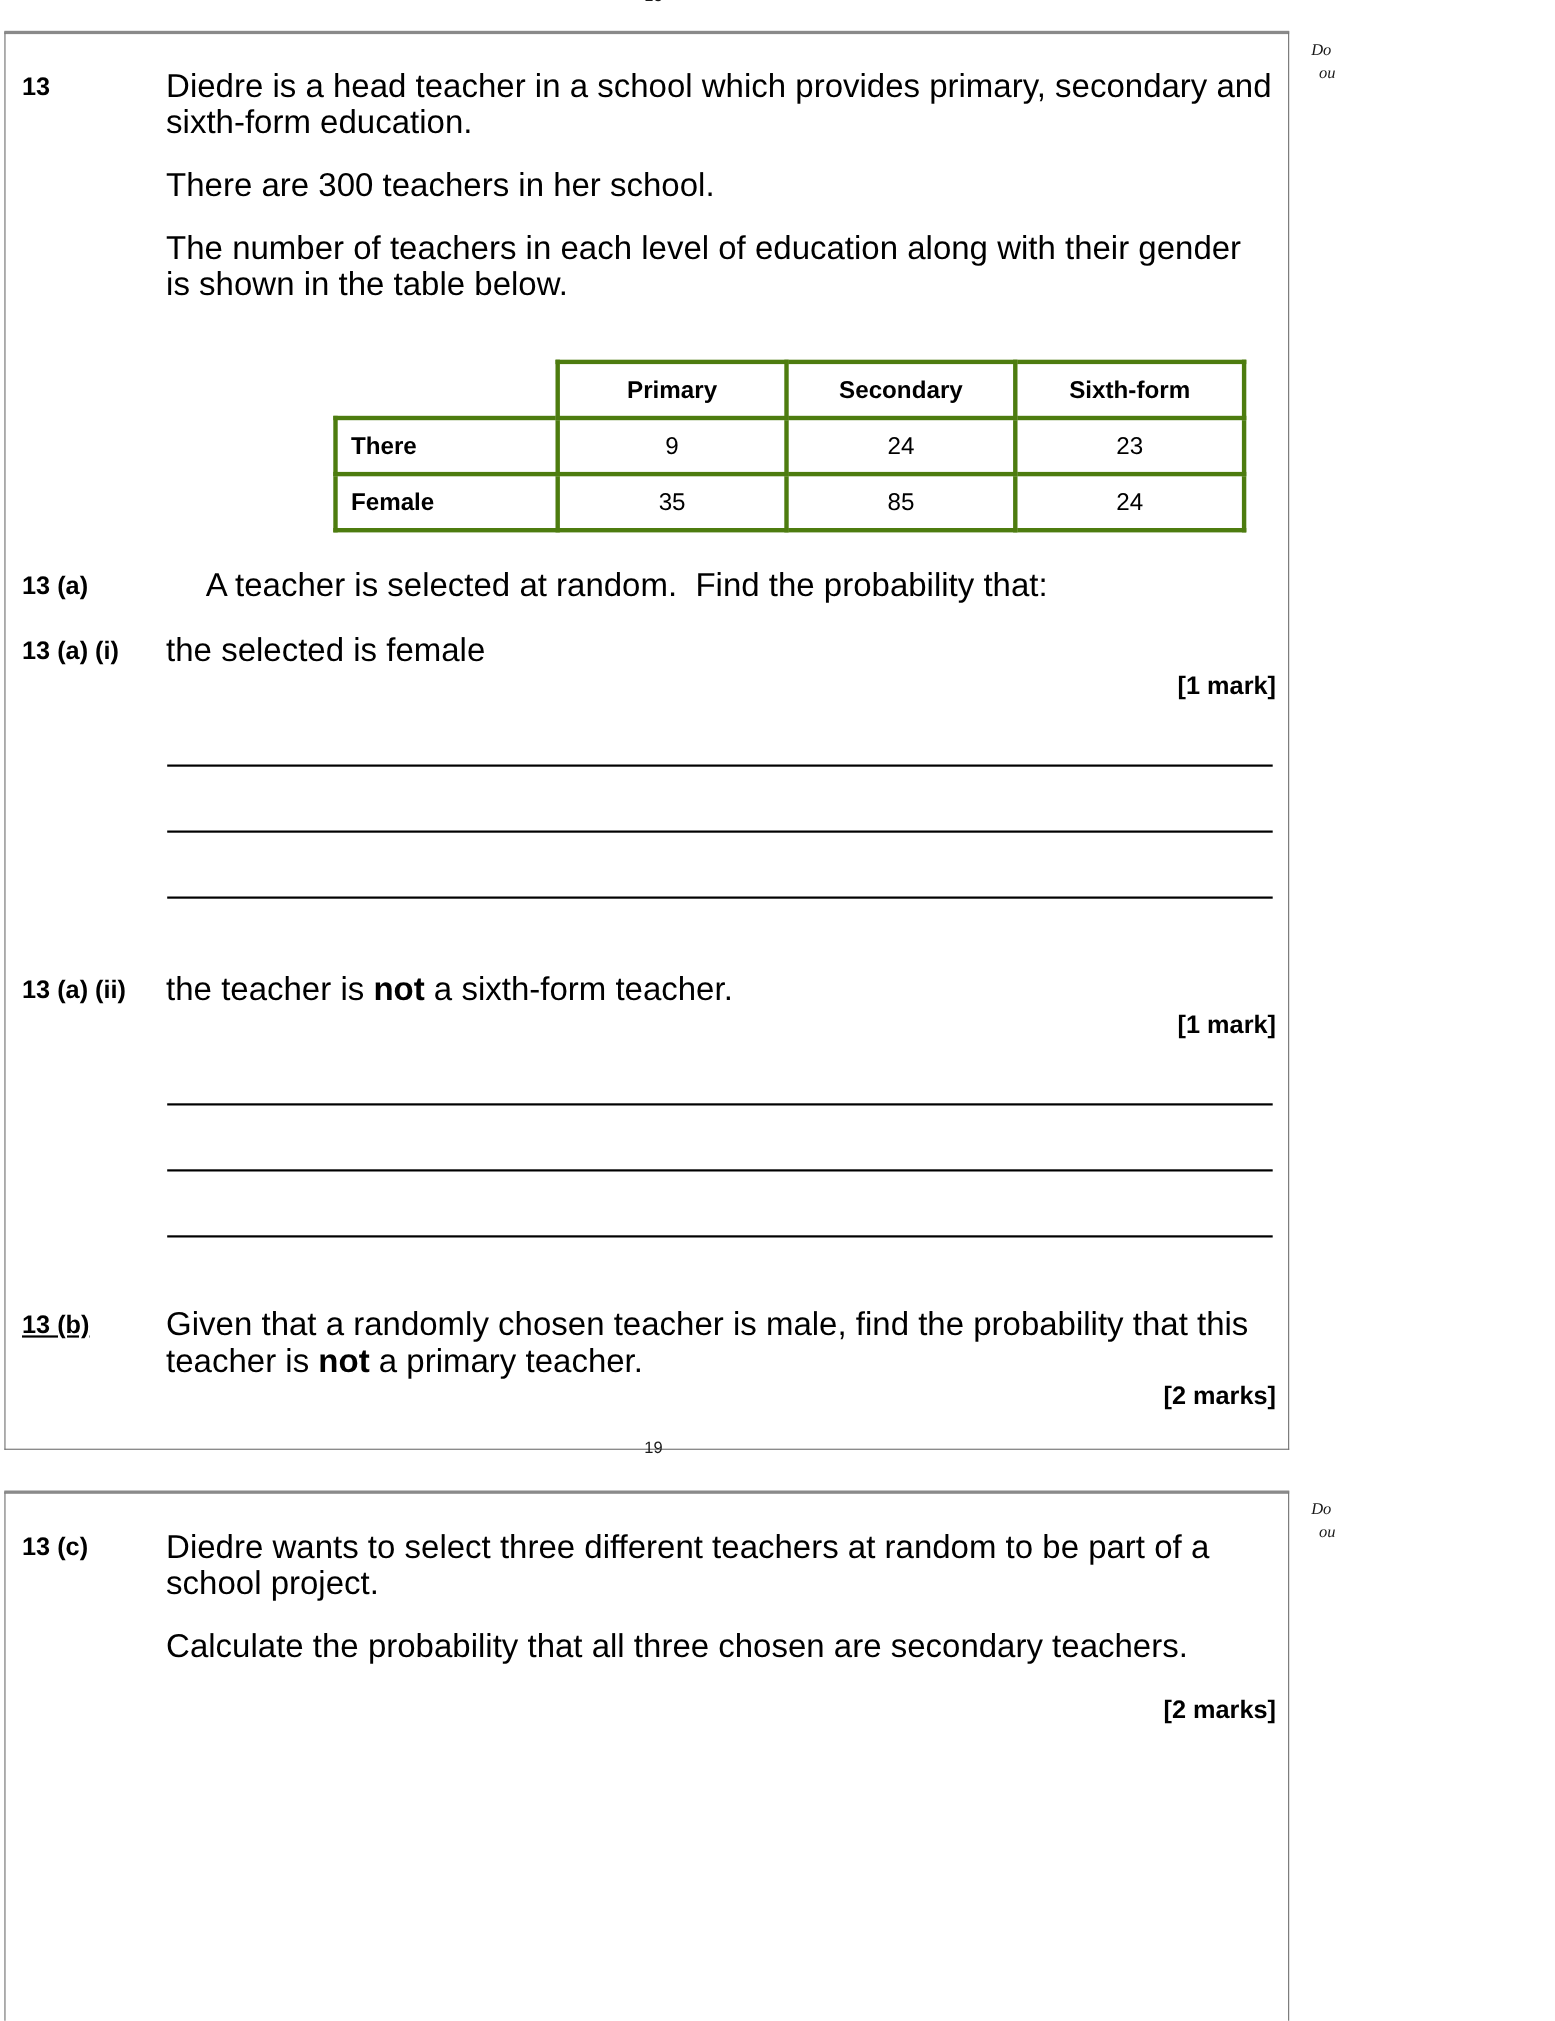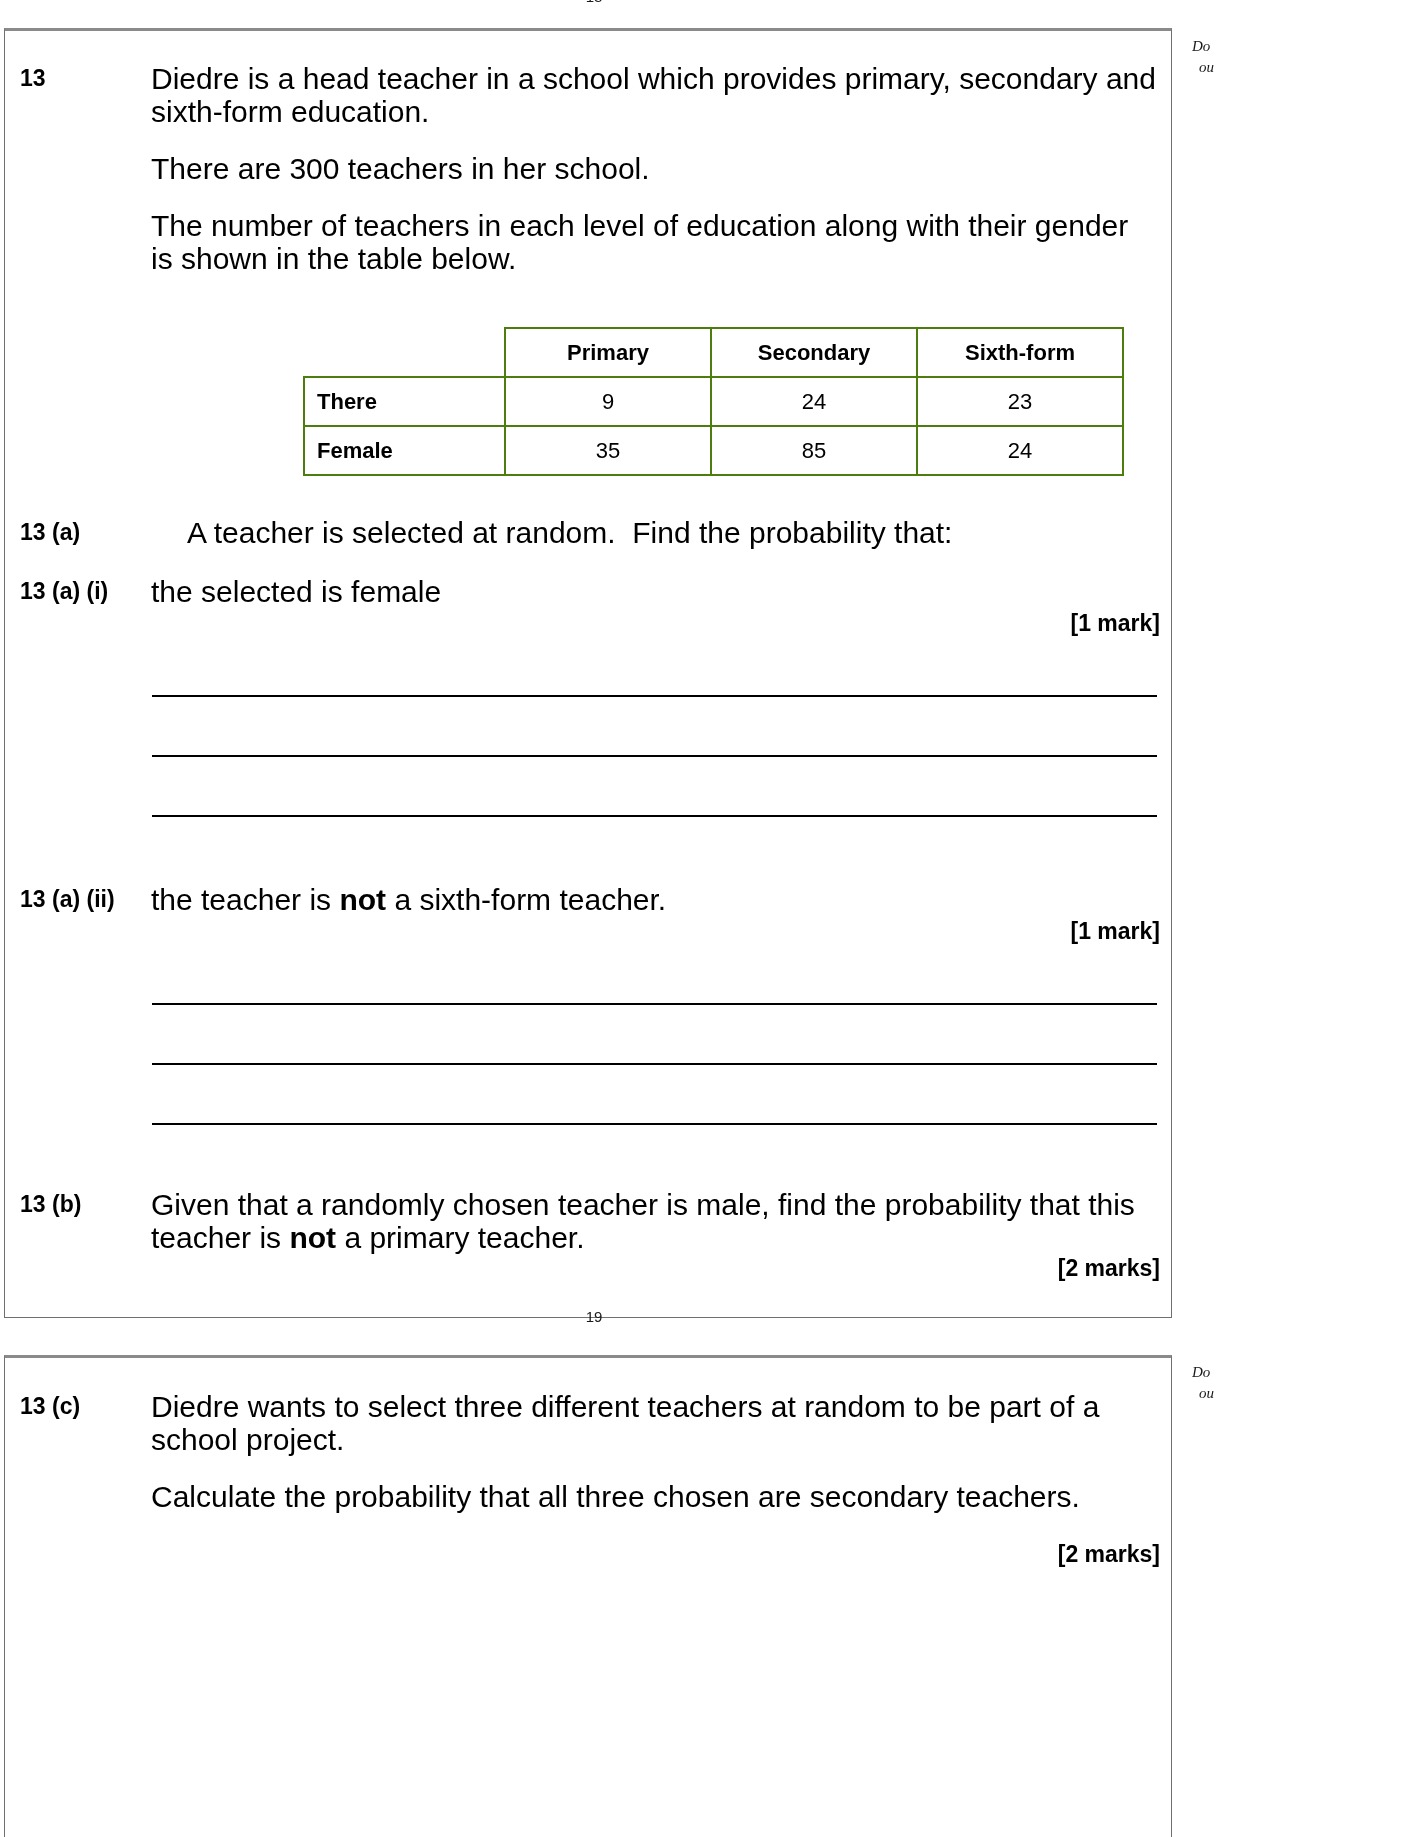--- a/index.html
+++ b/index.html
@@ -98,21 +98,21 @@
   .table-wrap {
     position: absolute;
     left: 303px;
     top: 327px;
   }
   table.data {
     border-collapse: collapse;
     font-size: 22px;
   }
   table.data td, table.data th {
-    border: 2px solid #4d7c0f;
+    border: 4px solid #4d7c0f;
     height: 47px;
     padding: 0 14px;
     text-align: center;
     font-weight: normal;
   }
   table.data th {
     font-weight: bold;
   }
   table.data .corner {
     border: none;
@@ -195,21 +195,21 @@
   <div class="q-label" style="width:131px;">13 (a) (ii)</div>
   <div class="q-body" style="width:1005px;"><span>the teacher is </span><b>not</b><span> a sixth-form teacher.</span></div>
 </div>
 <div class="marks" style="left:860px; top:918px;">[1 mark]</div>
 
 <div class="answer-line" style="left:152px; top:1003px; width:1005px;"></div>
 <div class="answer-line" style="left:152px; top:1063px; width:1005px;"></div>
 <div class="answer-line" style="left:152px; top:1123px; width:1005px;"></div>
 
 <div class="q-row" style="left:20px; top:1188px; width:1140px;">
-  <div class="q-label" style="width:131px;">13 (b)</div>
+  <div class="q-label" style="width:131px;text-decoration:underline;">13 (b)</div>
   <div class="q-body" style="width:1005px;"><span>Given that a randomly chosen teacher is male, find the probability that this teacher is </span><b>not</b><span> a primary teacher.</span></div>
 </div>
 <div class="marks" style="left:860px; top:1255px;">[2 marks]</div>
 
 <div class="page-number mid">19</div>
 
 <div class="sheet two"></div>
 
 <div class="margin-note two">
   <span>Do</span>

